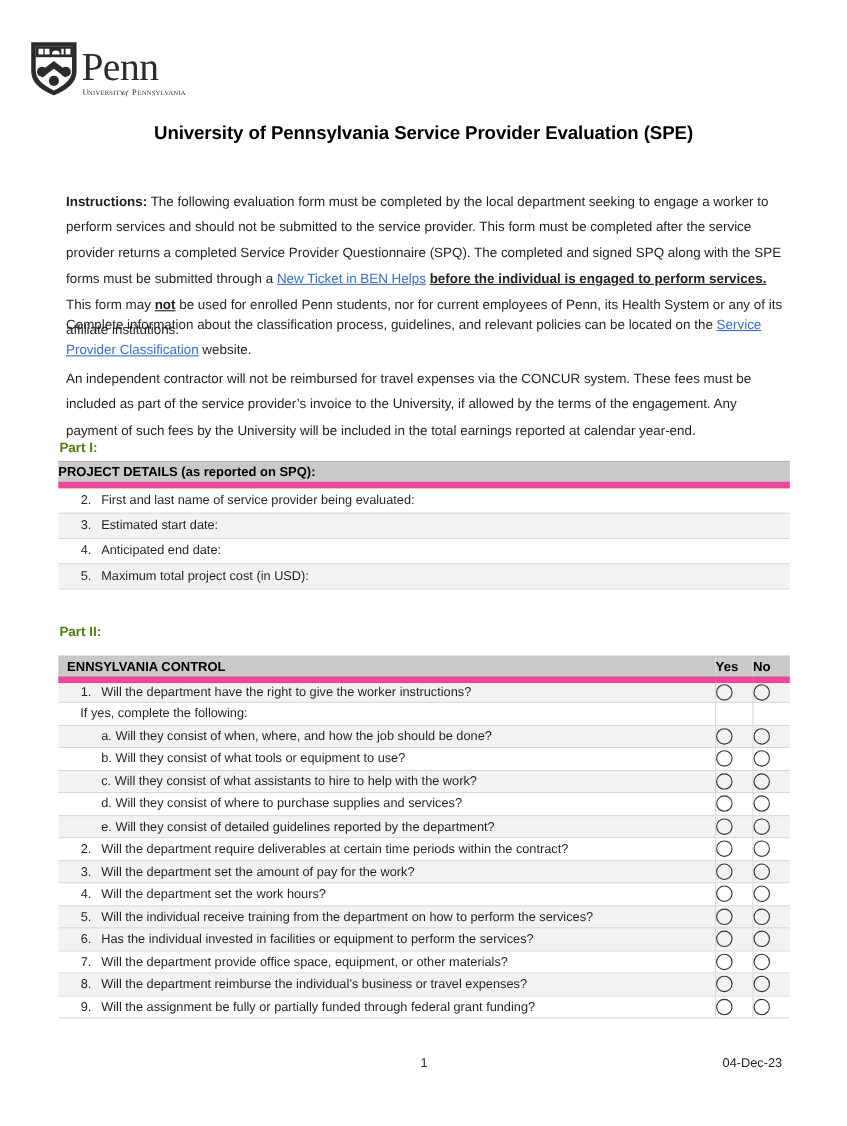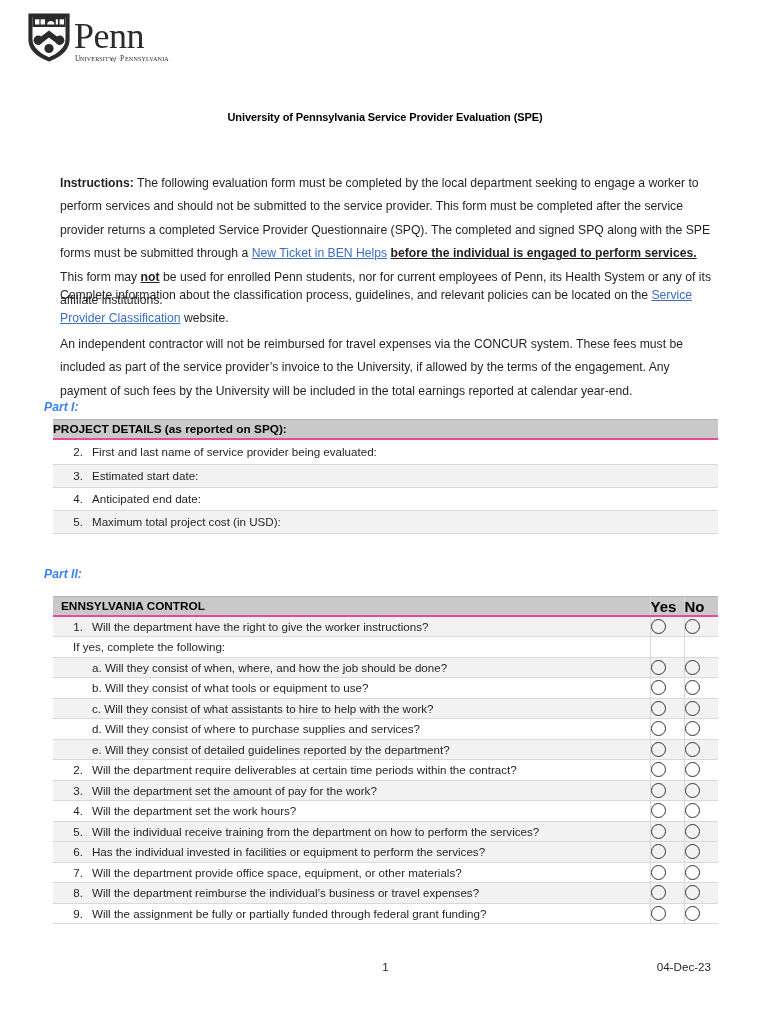--- a/index.html
+++ b/index.html
@@ -17,34 +17,34 @@
     height: 1024px;
     background: #ffffff;
     overflow: hidden;
     box-sizing: border-box;
   }
 
   
   .logo {
     position: absolute;
     left: 25px;
-    top: 10px;
+    top: 35px;
     width: 150px;
     height: 58px;
     text-align: center;
   }
 
   
   .doc-title {
     position: absolute;
     left: 0;
     top: 111px;
     width: 770px;
     text-align: center;
-    font-size: 11px;
+    font-size: 17px;
     font-weight: bold;
     letter-spacing: -0.1px;
     color: #000;
   }
 
   
   .body-block {
     position: absolute;
     left: 60px;
     width: 651px;
@@ -60,25 +60,24 @@
   .b { font-weight: bold; }
   .bu { font-weight: bold; text-decoration: underline; }
   a.link {
     color: #3b6ec4;
     text-decoration: underline;
   }
 
   
   .part-label {
     position: absolute;
-    left: 44px;
+    left: 54px;
     font-size: 12.2px;
     font-weight: bold;
-    color: #3b82f6;
-    font-style: italic;
+    color: #4d7c0f;
   }
   #part1-label { top: 400px; }
   #part2-label { top: 567px; }
 
   
   .form-table {
     position: absolute;
     left: 53px;
     width: 665px;
     border-collapse: collapse;
@@ -98,21 +97,21 @@
     font-weight: normal;
     text-align: left;
   }
 
   tr.section-head td, tr.section-head th {
     background: #c9c9c9;
     font-weight: bold;
     font-size: 11.8px;
     height: 18px;
     border-top: 1px solid #b4b4b4;
-    border-bottom: 2px solid #ec4899;
+    border-bottom: 6px solid #ec4899;
     color: #000;
   }
   tr.shaded td { background: #f2f2f2; }
   tr.plain td { background: #ffffff; }
 
   td.label-cell {
     padding-left: 8px;
     padding-right: 4px;
   }
 
@@ -125,21 +124,21 @@
   .alpha-indent { display: inline-block; width: 31px; }
   .ifyes-indent { display: inline-block; width: 12px; }
 
   .col-yn {
     width: 34px;
     text-align: center;
     border-left: 1px solid #d9d9d9;
   }
   th.col-yn, td.col-yn.hdr {
     font-weight: bold;
-    font-size: 15px;
+    font-size: 12px;
   }
 
   .radio {
     display: inline-block;
     width: 13px;
     height: 13px;
     border: 1.6px solid #333333;
     border-radius: 50%;
     background: transparent;
     vertical-align: middle;

